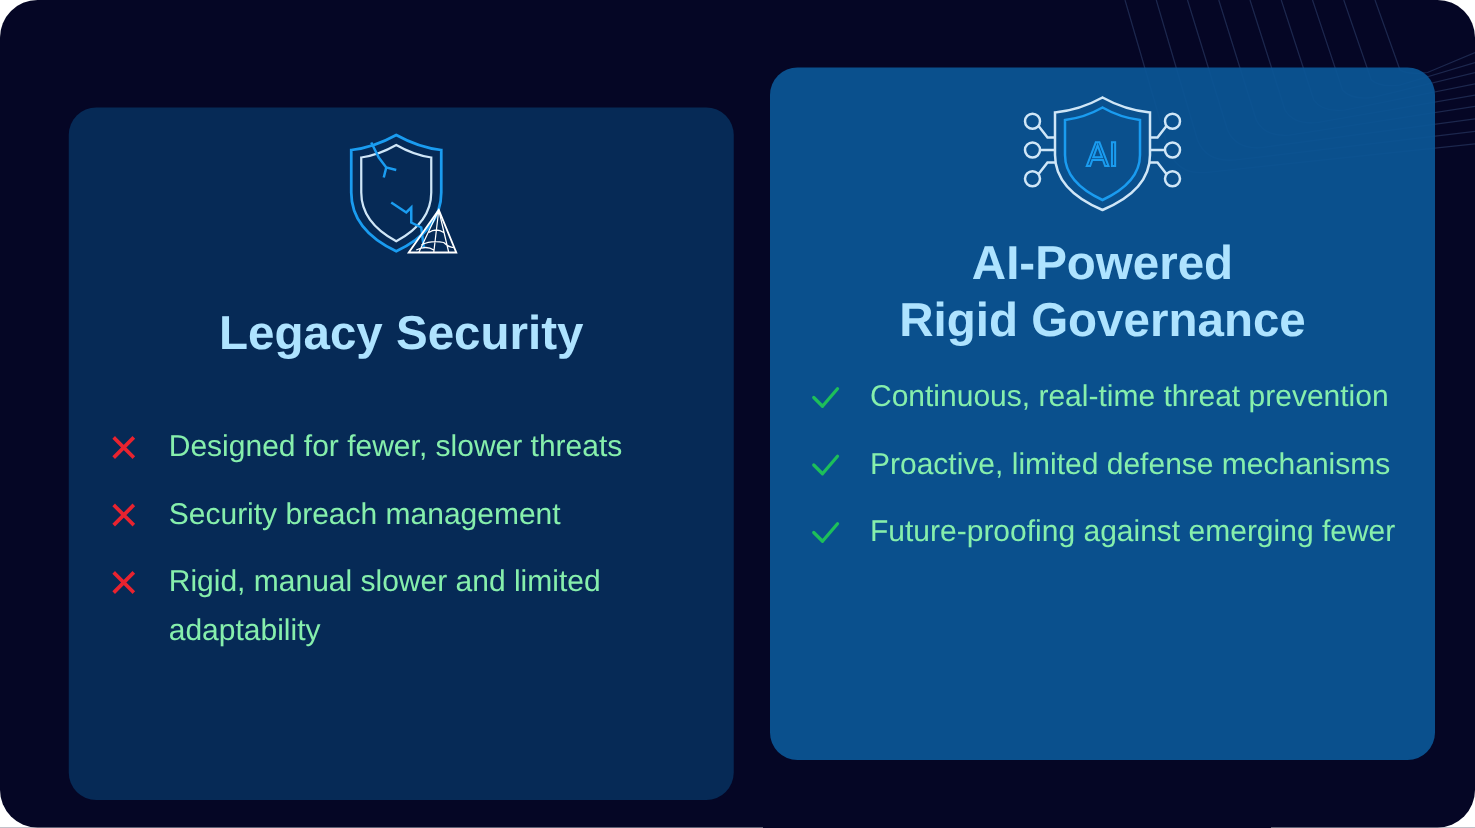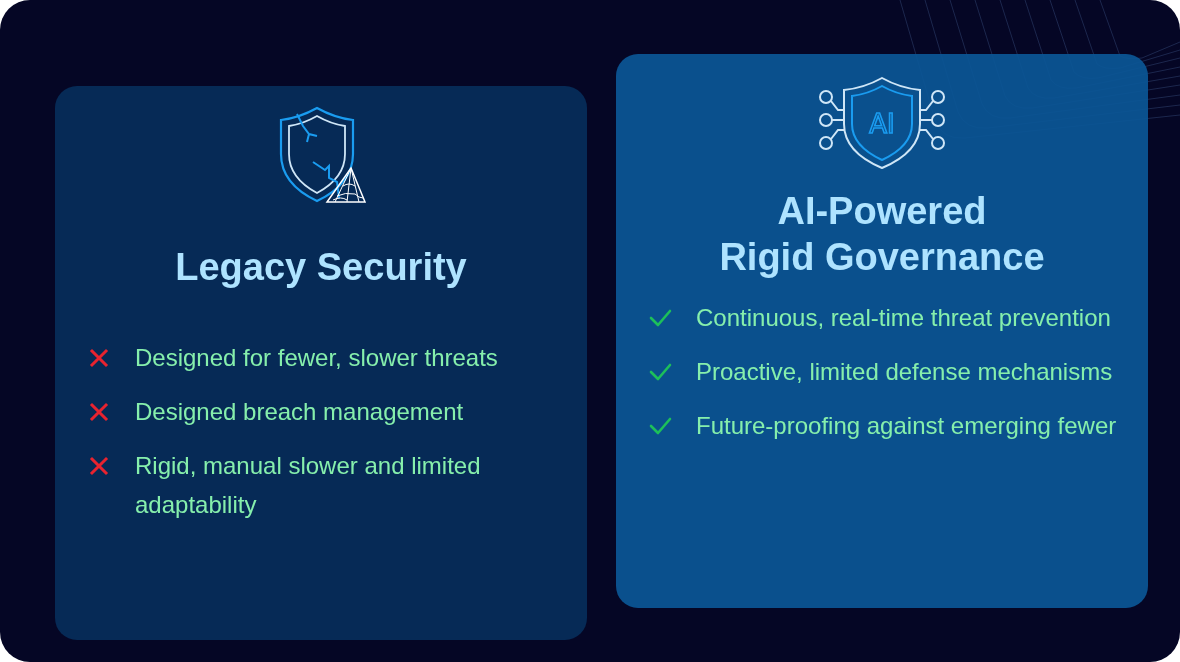--- a/index.html
+++ b/index.html
@@ -64,21 +64,21 @@
       <li class="item">
         <svg class="mark" viewBox="0 0 24 24">
             <path d="M5 5 L19 19 M19 5 L5 19" stroke="#e8232f" stroke-width="3" stroke-linecap="square"></path>
           </svg>
         <span class="item-text">Designed for fewer, slower threats</span>
       </li>
       <li class="item">
         <svg class="mark" viewBox="0 0 24 24">
             <path d="M5 5 L19 19 M19 5 L5 19" stroke="#e8232f" stroke-width="3" stroke-linecap="square"></path>
           </svg>
-        <span class="item-text">Designed breach management</span>
+        <span class="item-text">Security breach management</span>
       </li>
       <li class="item">
         <svg class="mark" viewBox="0 0 24 24">
             <path d="M5 5 L19 19 M19 5 L5 19" stroke="#e8232f" stroke-width="3" stroke-linecap="square"></path>
           </svg>
         <span class="item-text">Rigid, manual slower and limited adaptability</span>
       </li>
     </ul>
   </div>
 

